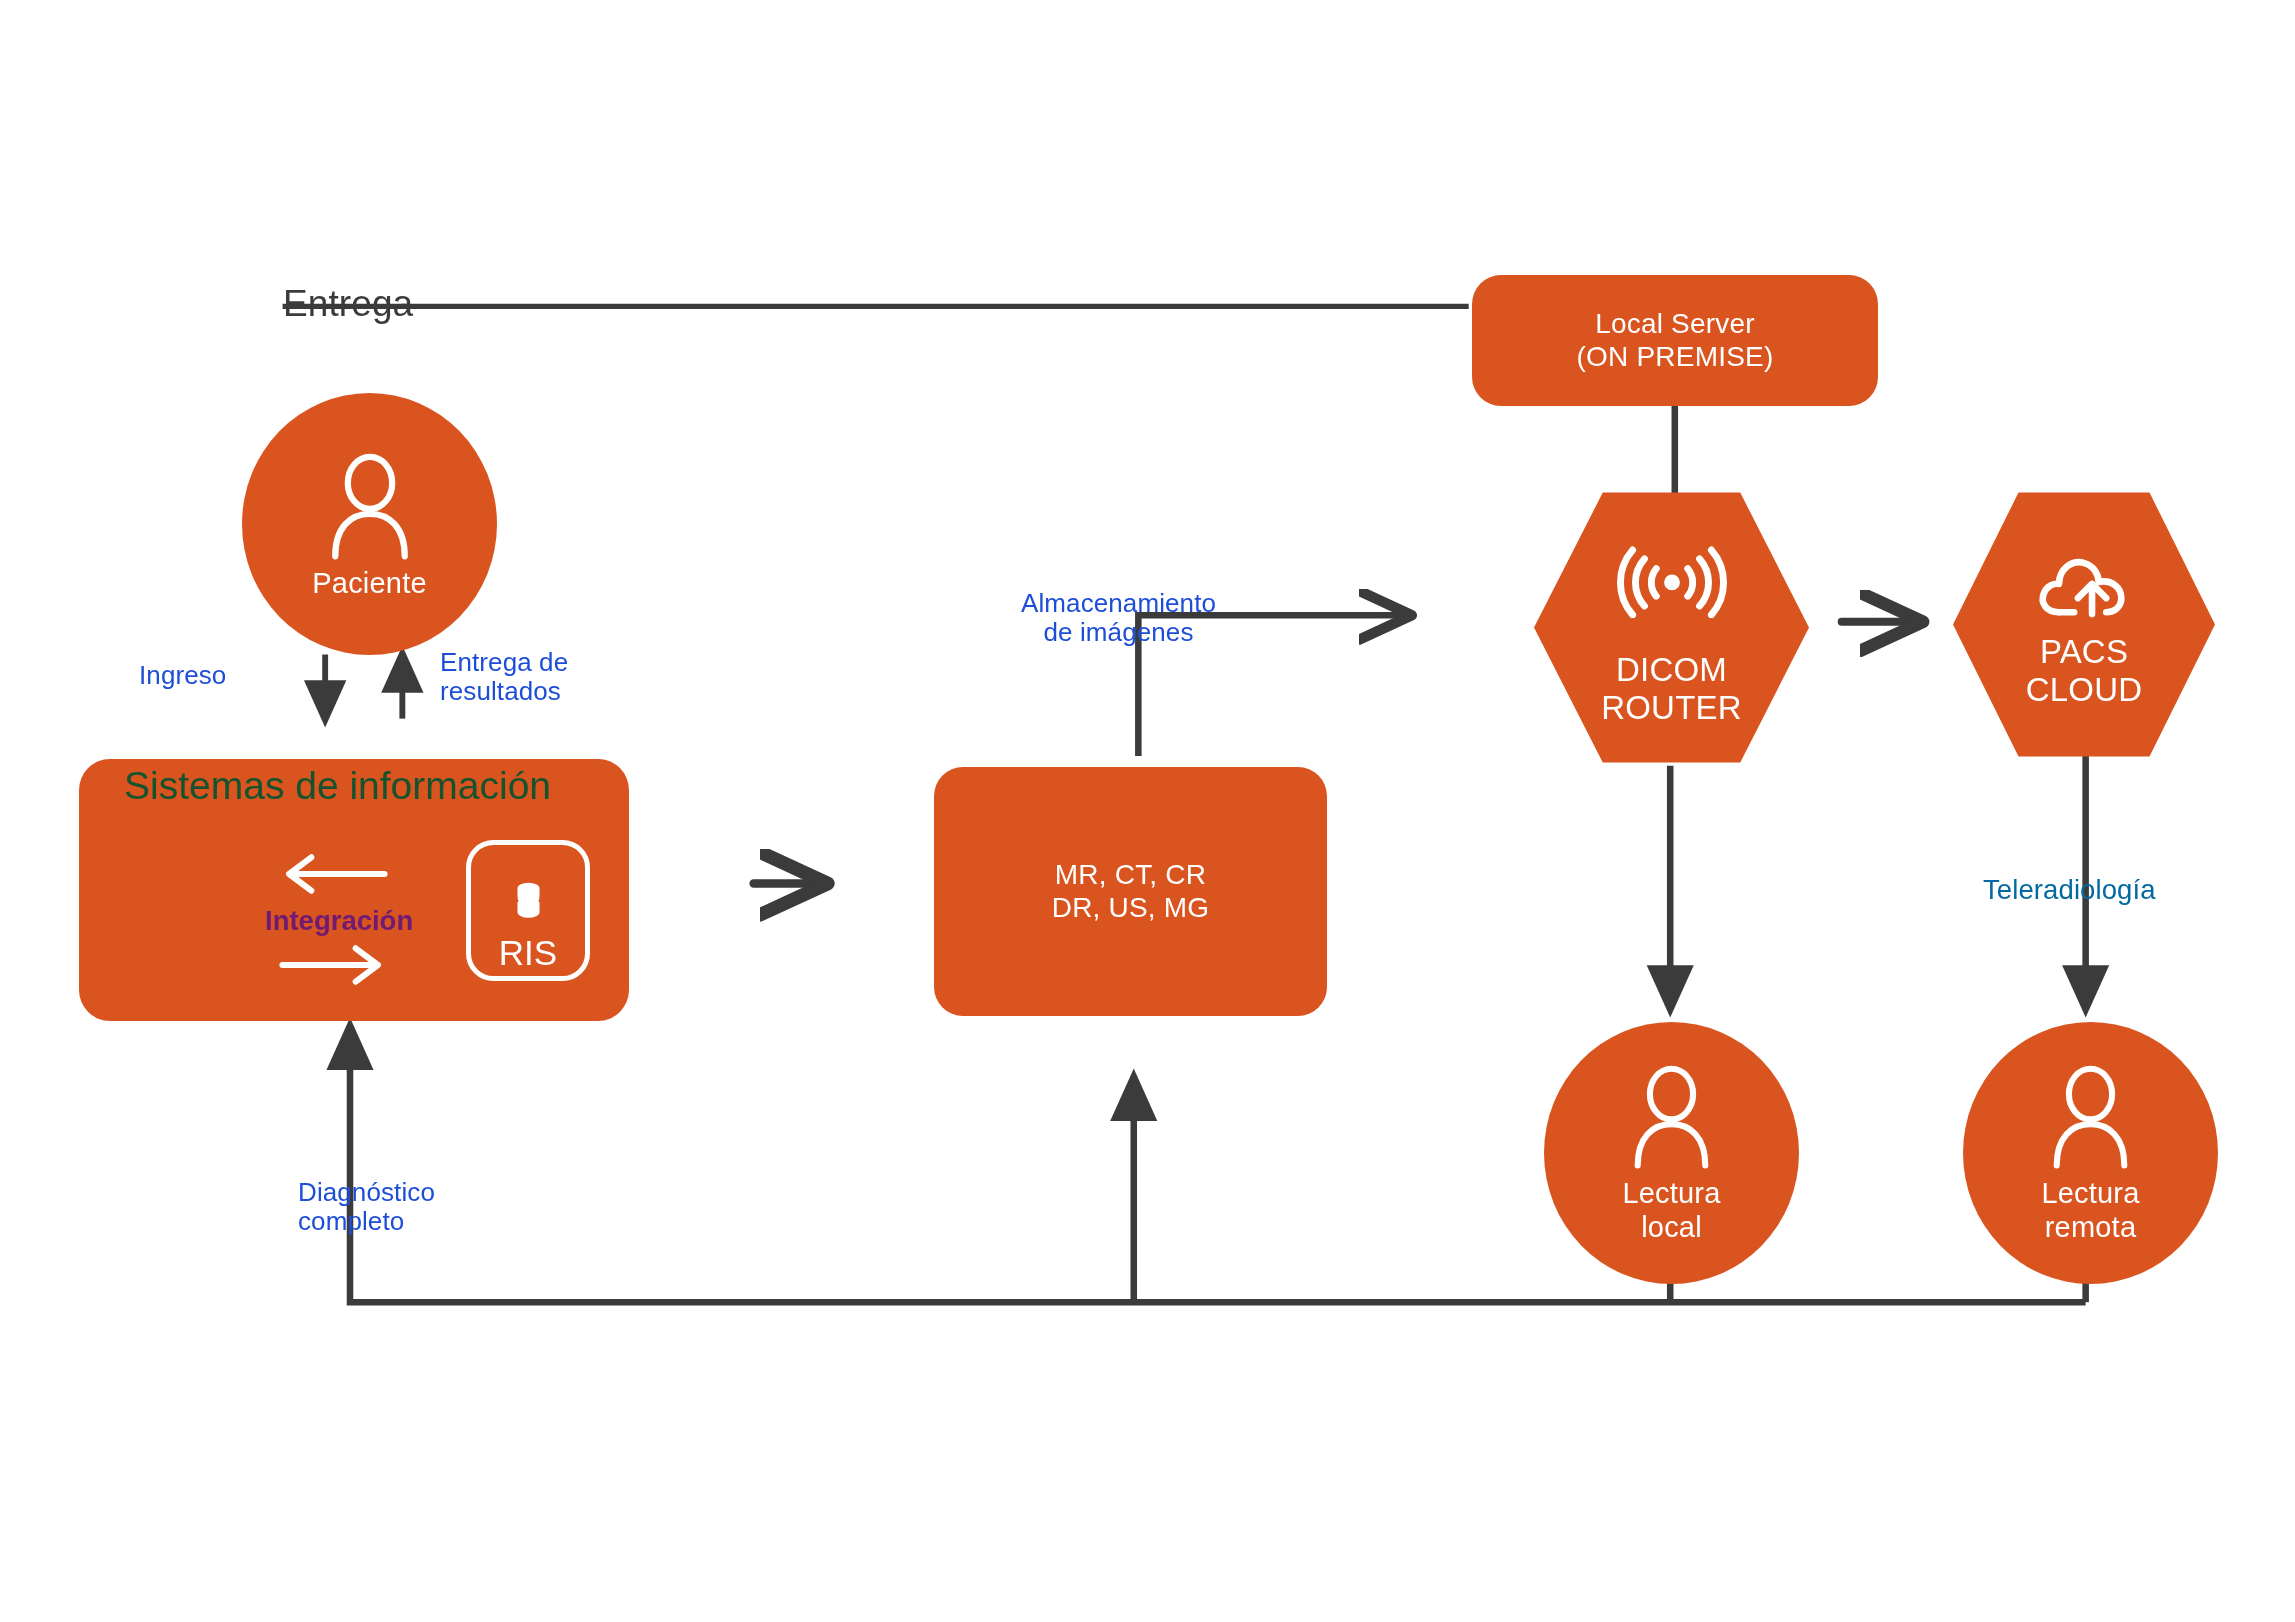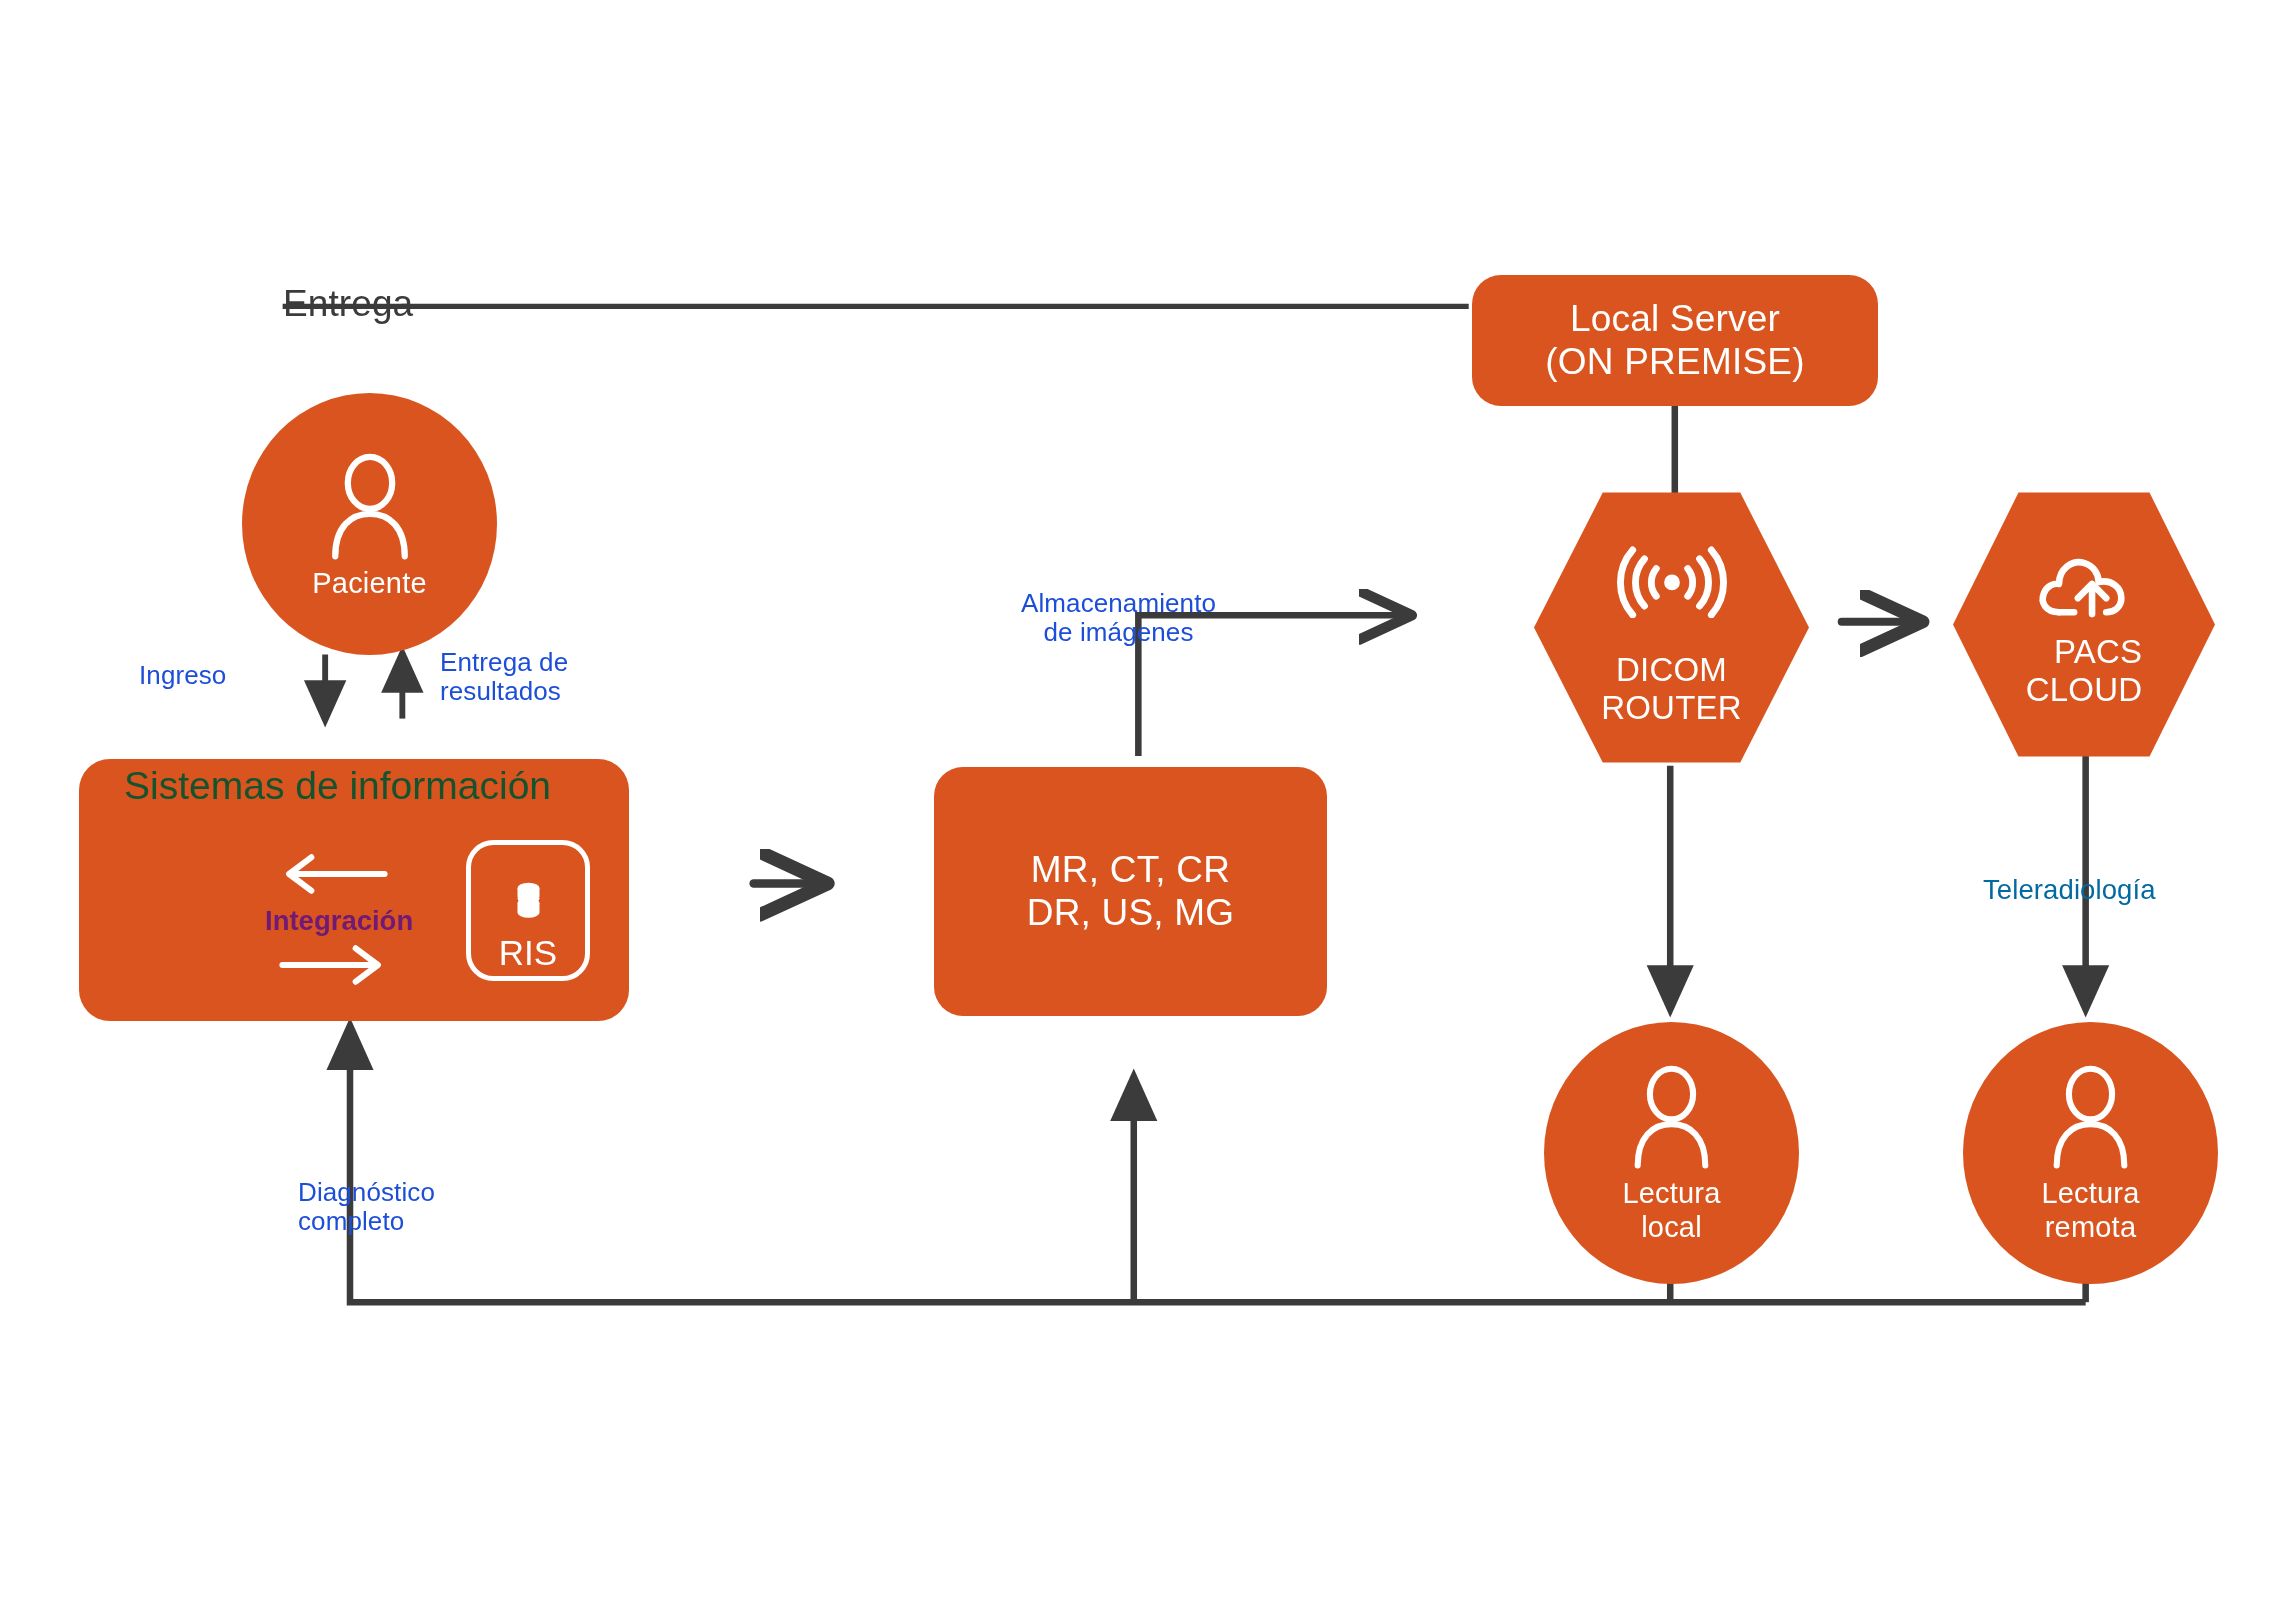--- a/index.html
+++ b/index.html
@@ -35,21 +35,21 @@
     border-radius: 26px;
   }
 
   .node-label {
     font-size: 33px;
     line-height: 1.16;
     font-weight: 400;
     white-space: pre-line;
     letter-spacing: 0.2px;
   }
-  .label-big { font-size: 37px; }
+  .label-big { font-size: 28px; }
   .label-small { font-size: 29px; }
 
   
   .conn-label {
     position: absolute;
     color: #1d4ed8;
     font-size: 26px;
     line-height: 1.12;
     white-space: pre-line;
     letter-spacing: 0.1px;
@@ -247,21 +247,21 @@
   </div>
 
   <div class="node node-hex" style="left:1953px; top:487px; width:262px; height:275px;">
     <svg width="105" height="85" viewBox="0 0 110 90" style="margin-top:7.9px;">
       <path d="M28 68 C14 68 8 58 12 48 C15 40 23 37 28 38
                C28 22 42 12 55 16 C65 19 70 28 70 36
                C84 33 94 42 94 53 C94 63 86 68 78 68" fill="none" stroke="#fff" stroke-width="7" stroke-linecap="round" stroke-linejoin="round"></path>
       <path d="M28 68 L44 68" fill="none" stroke="#fff" stroke-width="7" stroke-linecap="round"></path>
       <path d="M63 70 L63 40 M48 53 L63 38 L78 53" fill="none" stroke="#fff" stroke-width="7" stroke-linecap="round" stroke-linejoin="round"></path>
     </svg>
-    <div class="node-label" style="margin-top:0;text-align:right;">PACS
+    <div class="node-label" style="margin-top:0;">PACS
 CLOUD</div>
   </div>
 
   <div class="node node-circle" style="left:1544px; top:1022px; width:255px; height:262px;">
     <svg width="95" height="108" viewBox="0 0 100 115" style="margin-top:2.6px;">
       <ellipse cx="50" cy="32" rx="23" ry="27" fill="none" stroke="#fff" stroke-width="6.5"></ellipse>
       <path d="M14 108 C14 78 30 64 50 64 C70 64 86 78 86 108" fill="none" stroke="#fff" stroke-width="6.5" stroke-linecap="round"></path>
     </svg>
     <div class="node-label label-small" style="margin-top:5.2px;">Lectura
 local</div>

